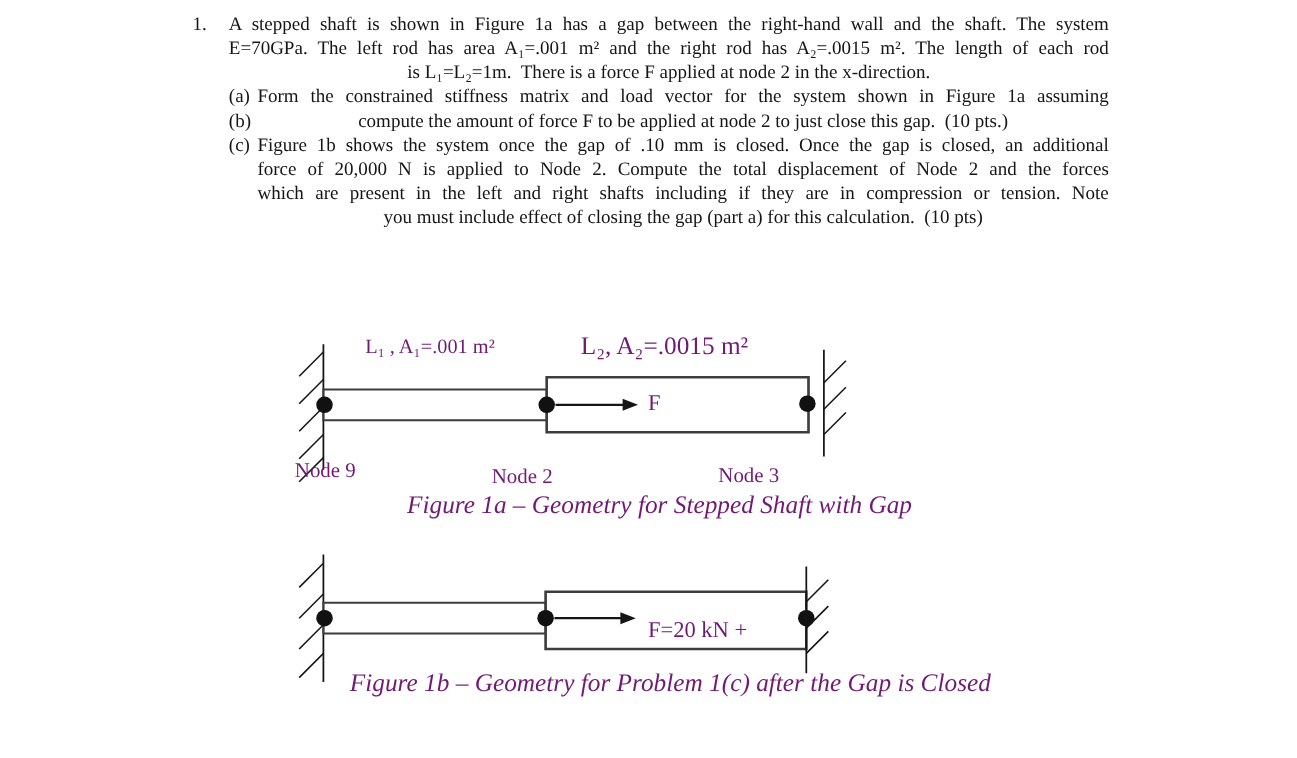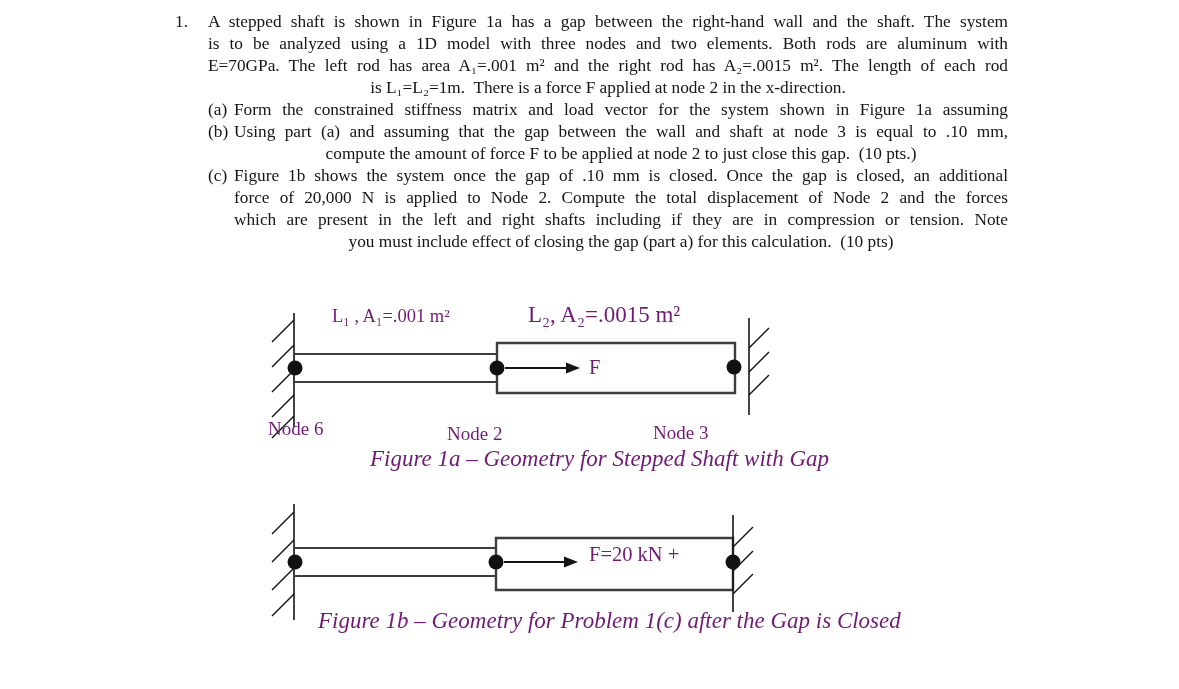--- a/index.html
+++ b/index.html
@@ -30,35 +30,33 @@
 </head>
 <body>
 
 <div id="page">
 
   <div id="problem">
     <div class="prow">
       <div class="pnum">1.</div>
       <div class="pbody">
           <div class="line just">A stepped shaft is shown in Figure 1a has a gap between the right-hand wall and the shaft.  The system</div>
-          <div class="line just">is to be analyzed using a 1D model with three nodes and two elements.  Both rods are aluminum with</div>
           <div class="line just">E=70GPa.  The left rod has area A₁=.001 m² and the right rod has A₂=.0015 m².  The length of each rod</div>
           <div class="line last">is L₁=L₂=1m.&nbsp; There is a force F applied at node 2 in the x-direction.</div>
         </div>
     </div>
     <div class="prow" style="margin-left:33px;">
       <div class="plabel">(a)</div>
       <div class="plines">
           <div class="line just">Form the constrained stiffness matrix and load vector for the system shown in Figure 1a assuming</div>
         </div>
     </div>
     <div class="prow" style="margin-left:33px;">
       <div class="plabel">(b)</div>
       <div class="plines">
-          <div class="line just">Using part (a) and assuming that the gap between the wall and shaft at node 3 is equal to .10 mm,</div>
           <div class="line last">compute the amount of force F to be applied at node 2 to just close this gap.&nbsp; (10 pts.)</div>
         </div>
     </div>
     <div class="prow" style="margin-left:33px;">
       <div class="plabel">(c)</div>
       <div class="plines">
           <div class="line just">Figure 1b shows the system once the gap of .10 mm is closed.  Once the gap is closed, an additional</div>
           <div class="line just">force of 20,000 N is applied to Node 2.  Compute the total displacement of Node 2 and the forces</div>
           <div class="line just">which are present in the left and right shafts including if they are in compression or tension.  Note</div>
           <div class="line last">you must include effect of closing the gap (part a) for this calculation.&nbsp; (10 pts)</div>
@@ -91,21 +89,21 @@
     <g stroke="#151515" stroke-width="1.4">
       <line x1="489" y1="48" x2="509" y2="28"></line>
       <line x1="489" y1="72" x2="509" y2="52"></line>
       <line x1="489" y1="95" x2="509" y2="75"></line>
     </g>
   </svg>
 
   <div class="figtext" style="left:332px;top:306px;font-size:18.5px;">L₁ , A₁=.001 m²</div>
   <div class="figtext" style="left:528px;top:302px;font-size:23px;">L₂, A₂=.0015 m²</div>
   <div class="figtext forcelabel" style="left:589px;top:356px;">F</div>
-  <div class="figtext" style="left:268px;top:419px;">Node 6</div>
+  <div class="figtext" style="left:268px;top:419px;">Node 9</div>
   <div class="figtext" style="left:447px;top:424px;">Node 2</div>
   <div class="figtext" style="left:653px;top:423px;">Node 3</div>
   <div class="figtext caption" style="left:370px;top:446px;">Figure 1a – Geometry for Stepped Shaft with Gap</div>
 
   <svg id="fig1b-svg" class="figsvg" width="520" height="145" viewBox="0 0 520 145">
 
     <line x1="34" y1="9" x2="34" y2="125" stroke="#151515" stroke-width="1.6"></line>
     <g stroke="#151515" stroke-width="1.4">
       <line x1="12" y1="39" x2="34" y2="17"></line>
       <line x1="12" y1="67" x2="34" y2="45"></line>
@@ -124,16 +122,16 @@
     <circle cx="473" cy="67" r="7.5" fill="#111"></circle>
 
     <line x1="473" y1="20" x2="473" y2="117" stroke="#151515" stroke-width="1.6"></line>
     <g stroke="#151515" stroke-width="1.4">
       <line x1="473" y1="52" x2="493" y2="32"></line>
       <line x1="473" y1="76" x2="493" y2="56"></line>
       <line x1="473" y1="99" x2="493" y2="79"></line>
     </g>
   </svg>
 
-  <div class="figtext forcelabel" style="left:589px;top:543px;">F=20 kN +</div>
+  <div class="figtext forcelabel" style="left:589px;top:562px;">F=20 kN +</div>
   <div class="figtext caption" style="left:318px;top:608px;">Figure 1b – Geometry for Problem 1(c) after the Gap is Closed</div>
 
 </div>
 
 </body></html>

